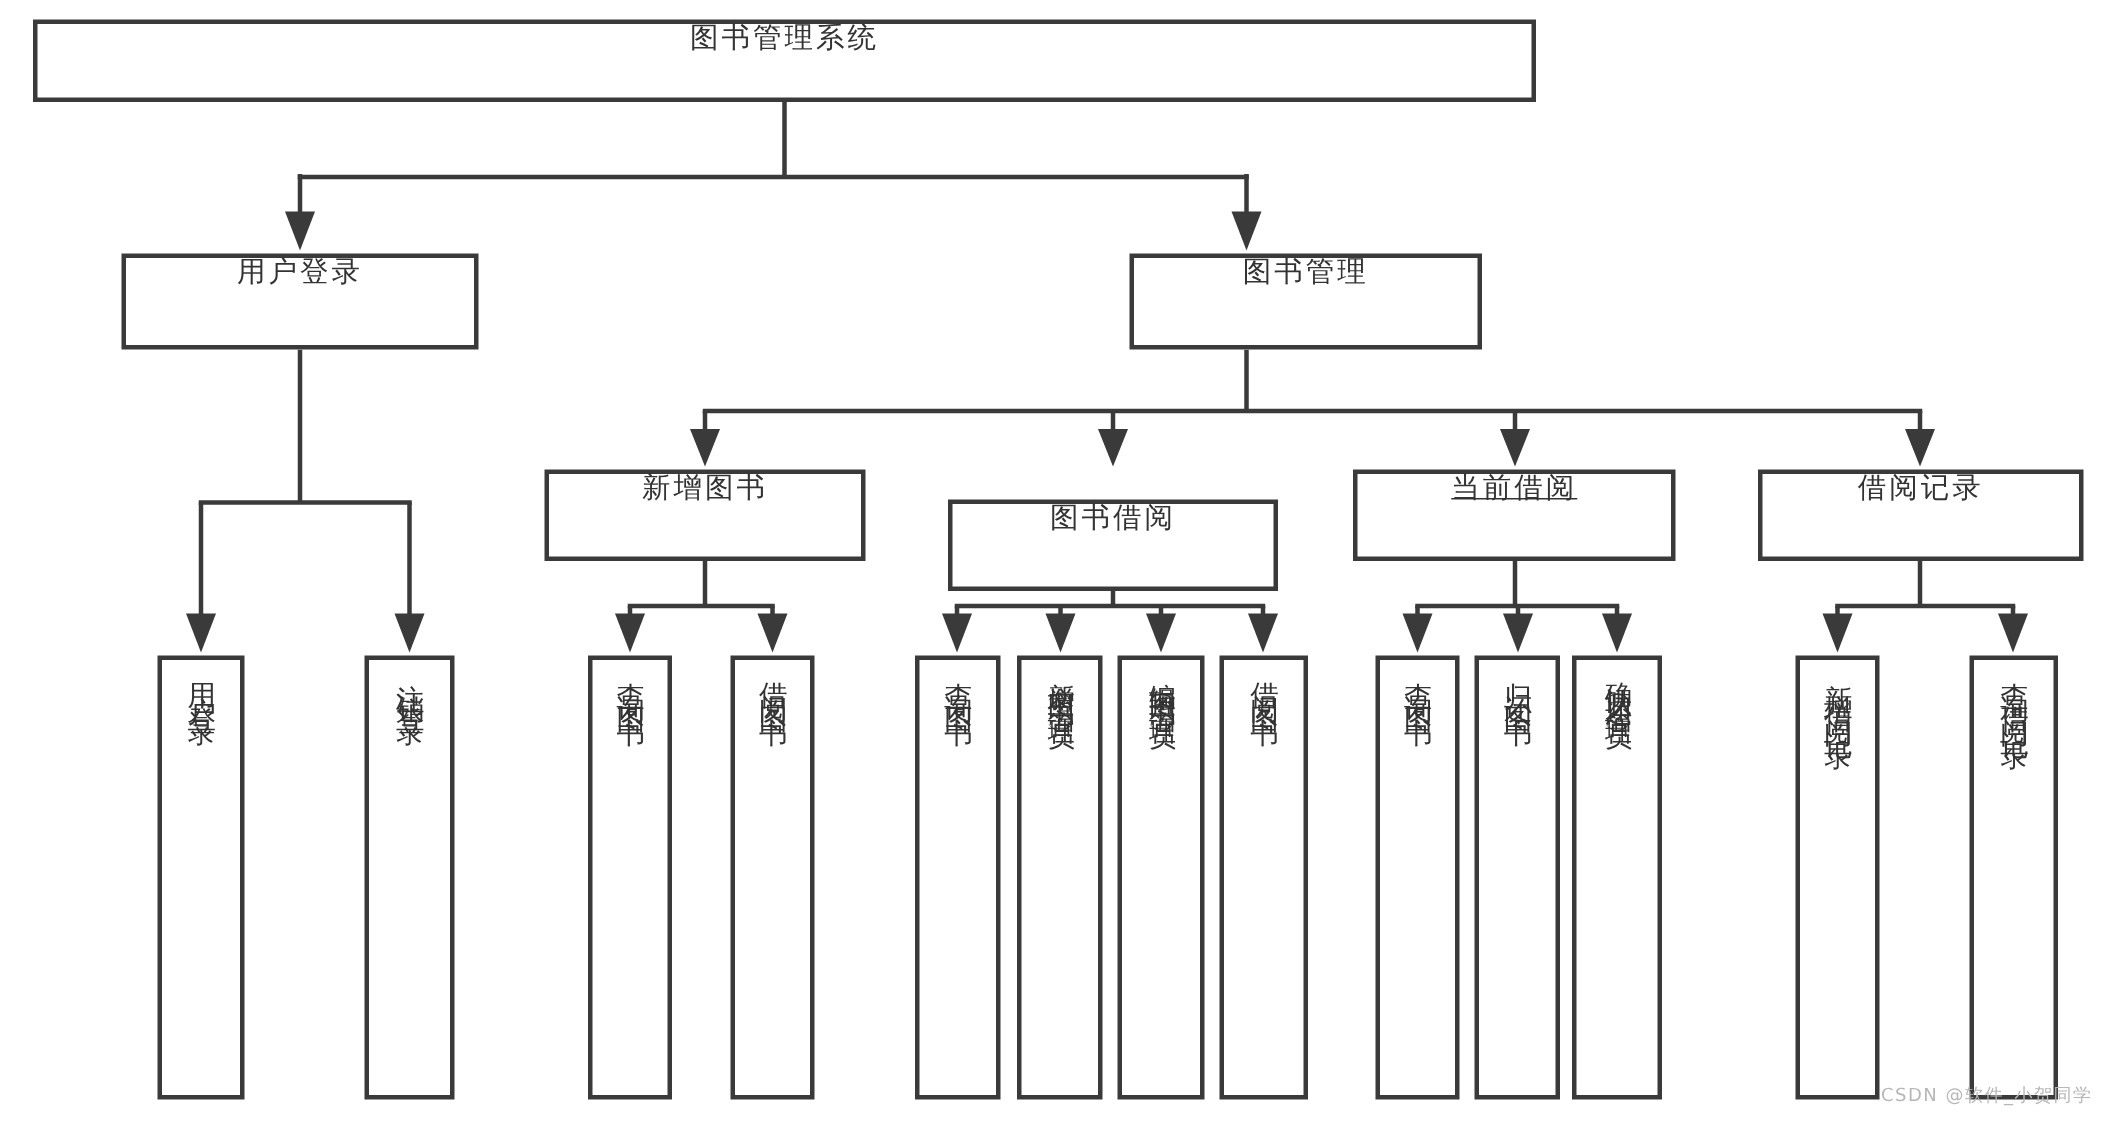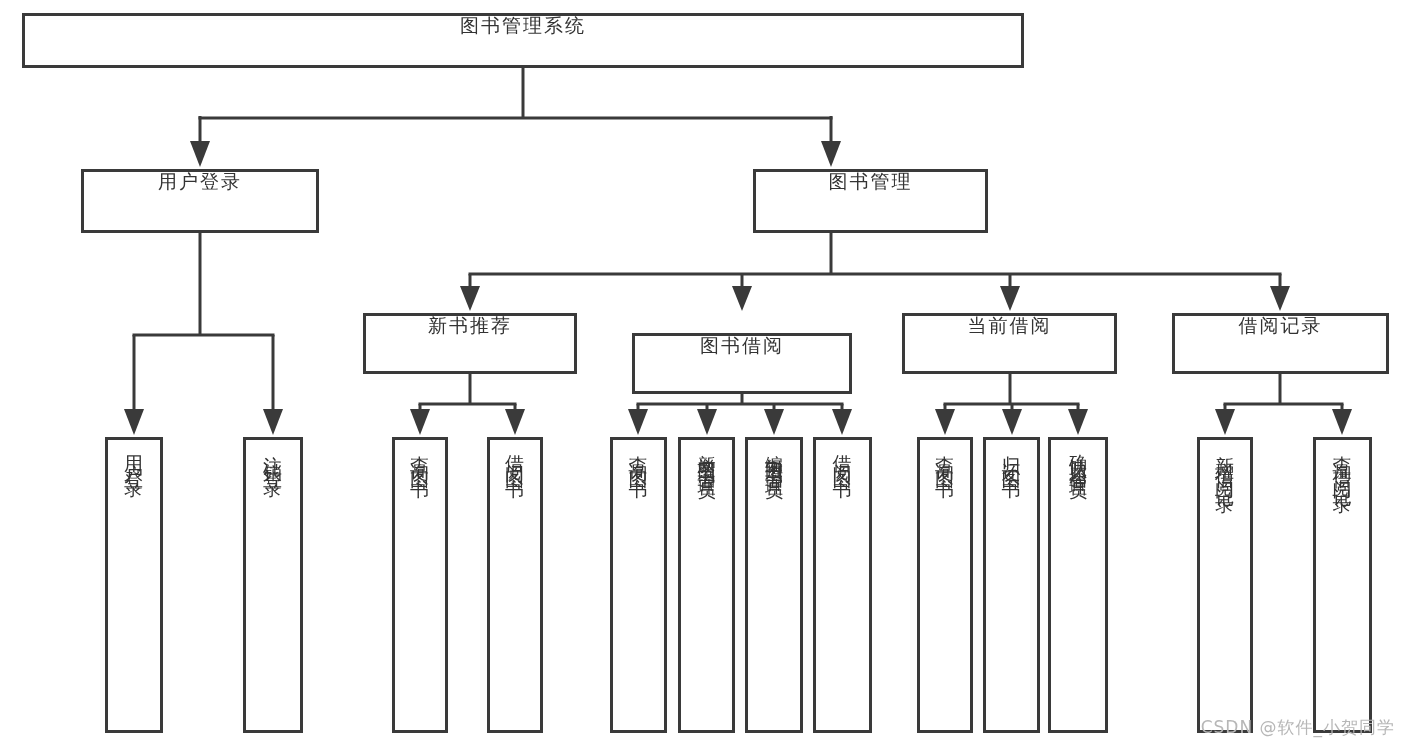--- a/index.html
+++ b/index.html
@@ -52,21 +52,21 @@
     letter-spacing: 8px;
     line-height: 1;
     white-space: nowrap;
   }
   .vbox.tight span { letter-spacing: 4px; font-size: 18px; }
 
   .watermark {
     position: absolute;
     right: 10px;
     bottom: 8px;
-    font-size: 17px;
+    font-size: 12px;
     color: var(--wm-color);
     letter-spacing: 1px;
     z-index: 5;
     white-space: nowrap;
   }
 </style>
 </head>
 <body>
 
 <div class="canvas">
@@ -138,26 +138,26 @@
   </div>
 
   <div class="node hbox" style="left:81px; top:169px; width:238px; height:64px;">
     <span>用户登录</span>
   </div>
   <div class="node hbox" style="left:714px; top:169px; width:235px; height:64px;margin-left:39px;">
     <span>图书管理</span>
   </div>
 
   <div class="node hbox" style="left:363px; top:313px; width:214px; height:61px;">
-    <span>新书推荐</span>
+    <span>新增图书</span>
   </div>
   <div class="node hbox" style="left:632px; top:313px; width:220px; height:61px;margin-top:20px;">
     <span>图书借阅</span>
   </div>
-  <div class="node hbox" style="left:902px; top:313px; width:215px; height:61px;">
+  <div class="node hbox" style="left:902px; top:313px; width:215px; height:61px;text-decoration:underline;">
     <span>当前借阅</span>
   </div>
   <div class="node hbox" style="left:1172px; top:313px; width:217px; height:61px;">
     <span>借阅记录</span>
   </div>
 
   <div class="node vbox" style="left:105px; top:437px; width:58px; height:296px;">
     <span>用户登录</span>
   </div>
   <div class="node vbox" style="left:243px; top:437px; width:60px; height:296px;">

